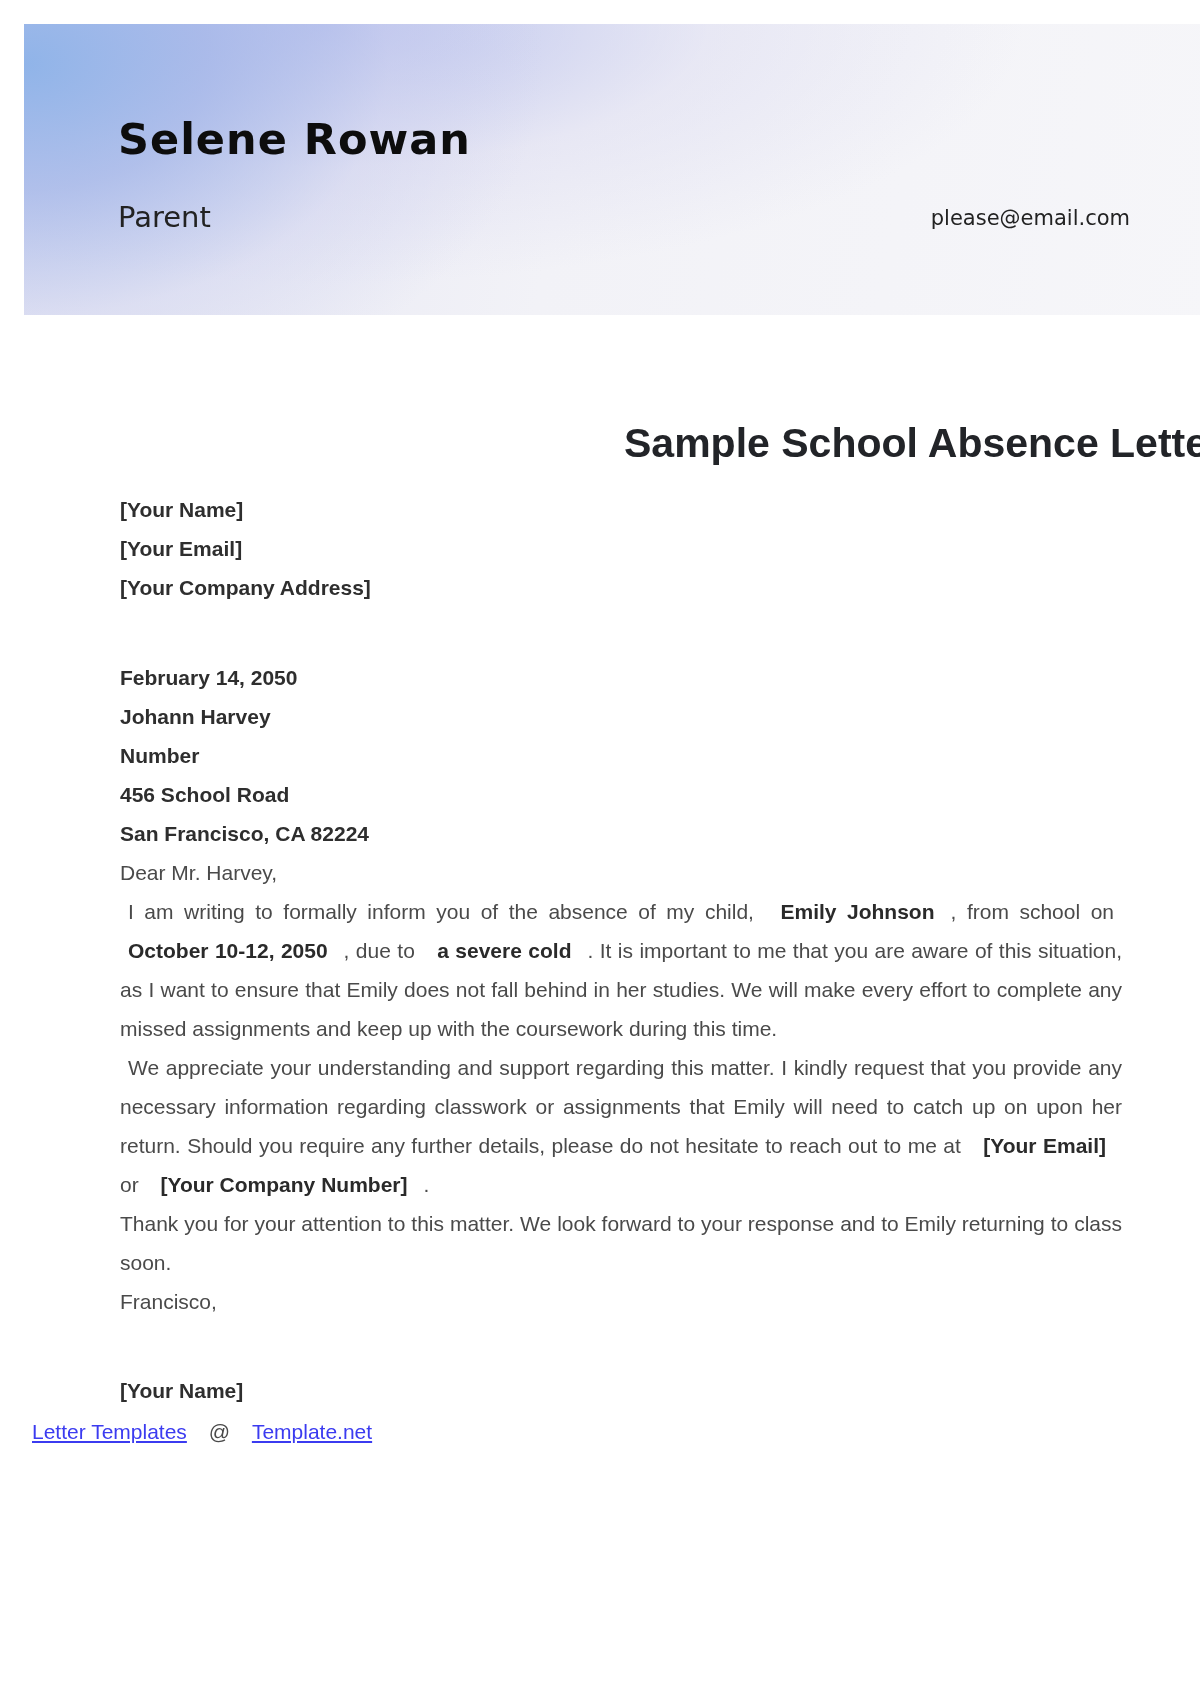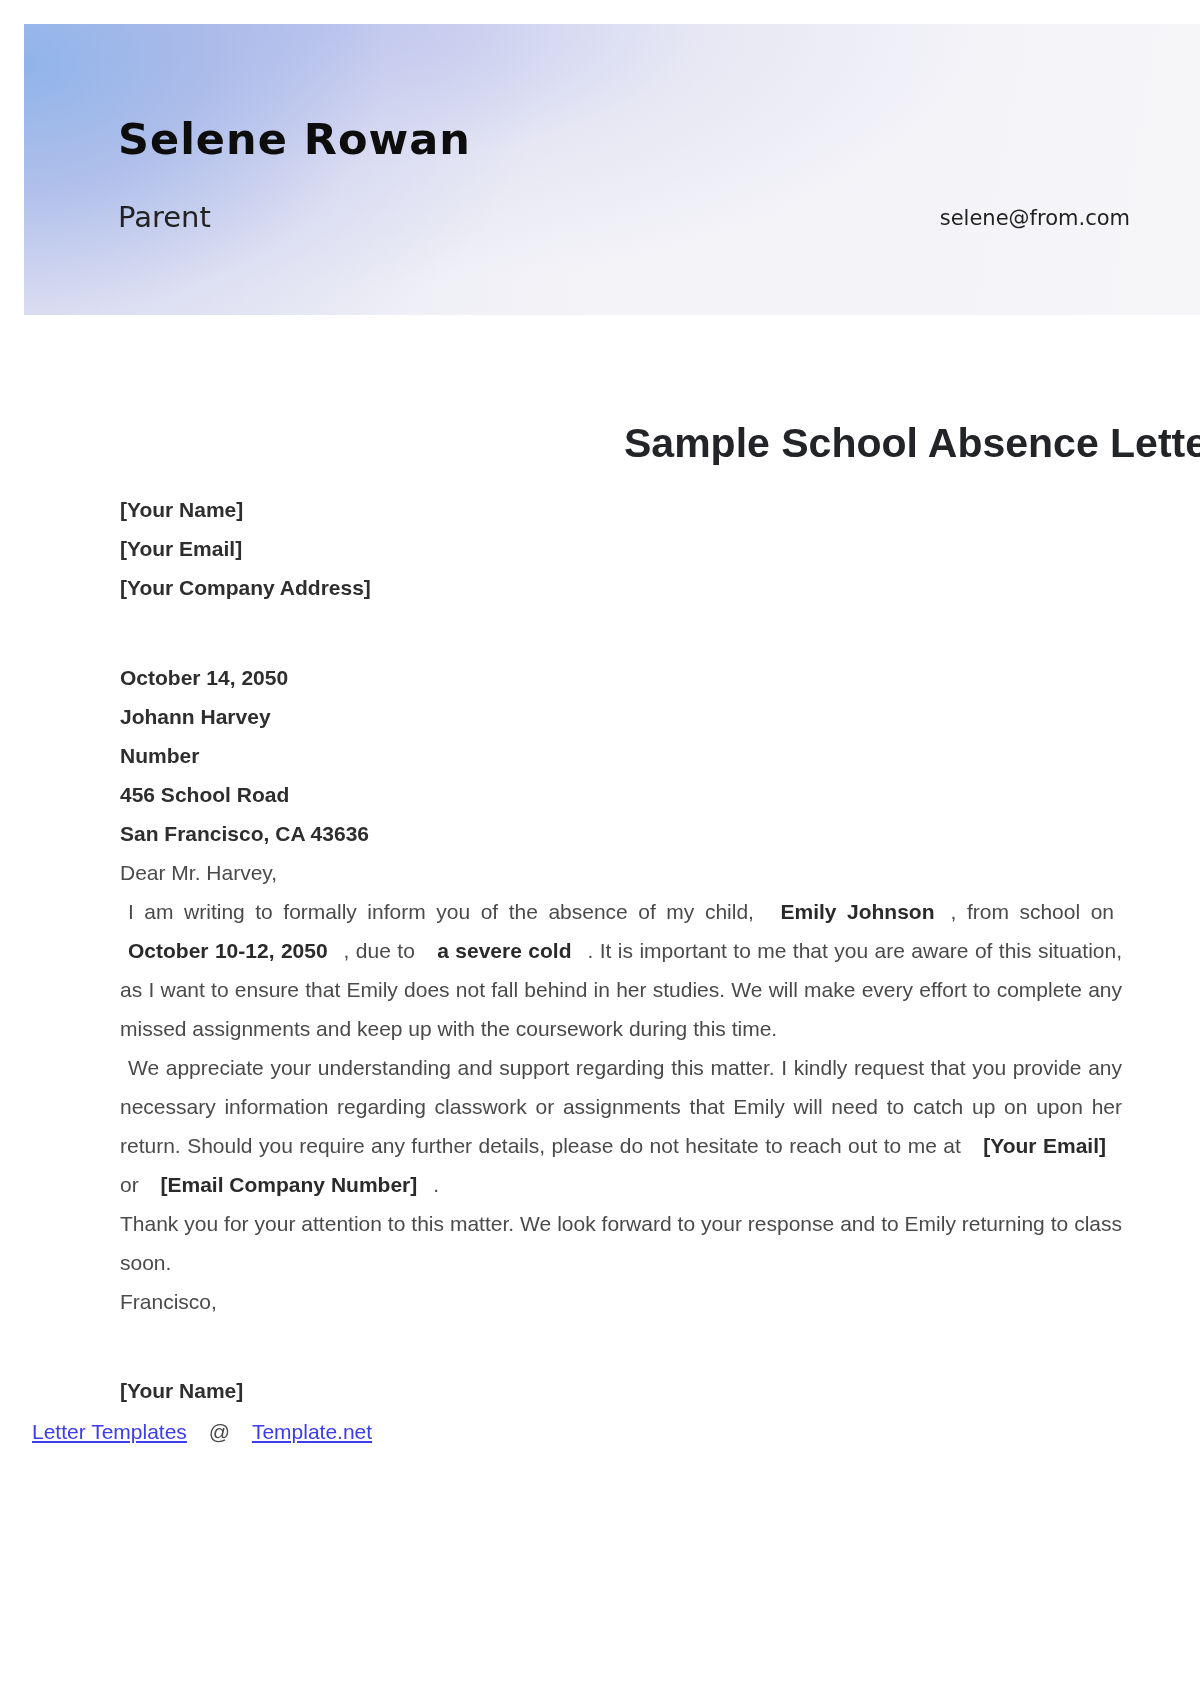--- a/index.html
+++ b/index.html
@@ -50,42 +50,42 @@
       font-size: 21px; line-height: 39px; color: #4a4a4a;
     }
     .footer-links a { color: #3b3bf0; text-decoration: underline; }
   </style>
 </head>
 <body>
 
 <div class="header">
   <div class="header-name">Selene Rowan</div>
   <div class="header-role">Parent</div>
-  <div class="header-email">selene@from.com</div>
+  <div class="header-email">please@email.com</div>
 </div>
 
 <h1 class="doc-title">Sample School Absence Letter</h1>
 
 <div class="line bold" style="top:466px">[Your Name]</div>
 <div class="line bold" style="top:505px">[Your Email]</div>
 <div class="line bold" style="top:544px">[Your Company Address]</div>
 
-<div class="line bold" style="top:634px">October 14, 2050</div>
+<div class="line bold" style="top:634px">February 14, 2050</div>
 <div class="line bold" style="top:673px">Johann Harvey</div>
 <div class="line bold" style="top:712px">Number</div>
 <div class="line bold" style="top:751px">456 School Road</div>
-<div class="line bold" style="top:790px">San Francisco, CA 43636</div>
+<div class="line bold" style="top:790px">San Francisco, CA 82224</div>
 <div class="line" style="top:829px; color:#4a4a4a">Dear Mr. Harvey,</div>
 
 <p class="para" style="top:868px">
   <span>I am writing to formally inform you of the absence of my child, </span><b>Emily Johnson</b><span>, from school on </span><b>October 10-12, 2050</b><span>, due to </span><b>a severe cold</b><span>. It is important to me that you are aware of this situation, as I want to ensure that Emily does not fall behind in her studies. We will make every effort to complete any missed assignments and keep up with the coursework during this time.</span>
 </p>
 
 <p class="para" style="top:1024px">
-  <span>We appreciate your understanding and support regarding this matter. I kindly request that you provide any necessary information regarding classwork or assignments that Emily will need to catch up on upon her return. Should you require any further details, please do not hesitate to reach out to me at </span><b>[Your Email]</b><span> or </span><b>[Email Company Number]</b><span>.</span>
+  <span>We appreciate your understanding and support regarding this matter. I kindly request that you provide any necessary information regarding classwork or assignments that Emily will need to catch up on upon her return. Should you require any further details, please do not hesitate to reach out to me at </span><b>[Your Email]</b><span> or </span><b>[Your Company Number]</b><span>.</span>
 </p>
 
 <p class="para" style="top:1180px">Thank you for your attention to this matter. We look forward to your response and to Emily returning to class soon.</p>
 
 <div class="line" style="top:1258px; color:#4a4a4a">Francisco,</div>
 <div class="line bold" style="top:1347px">[Your Name]</div>
 
 <div class="footer-links">
   <a>Letter Templates</a><span style="white-space:pre"> @ </span><a>Template.net</a>
 </div>

